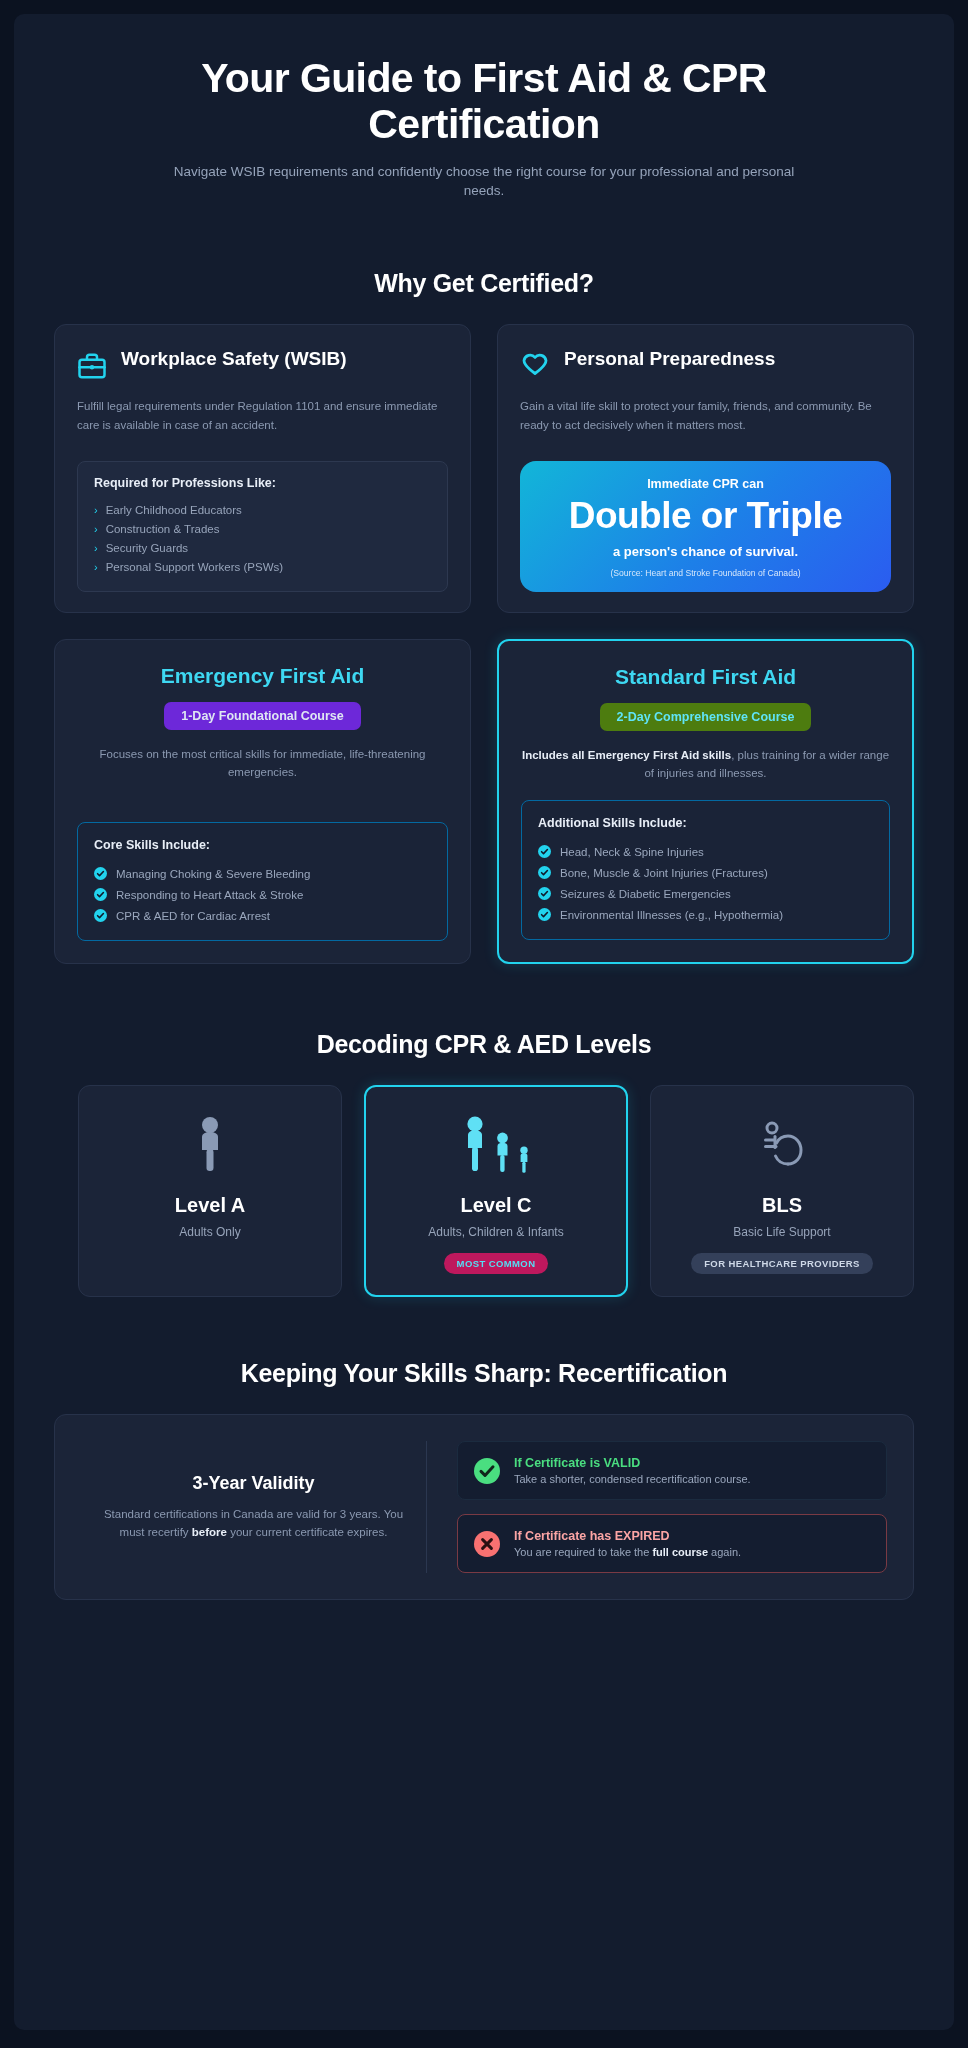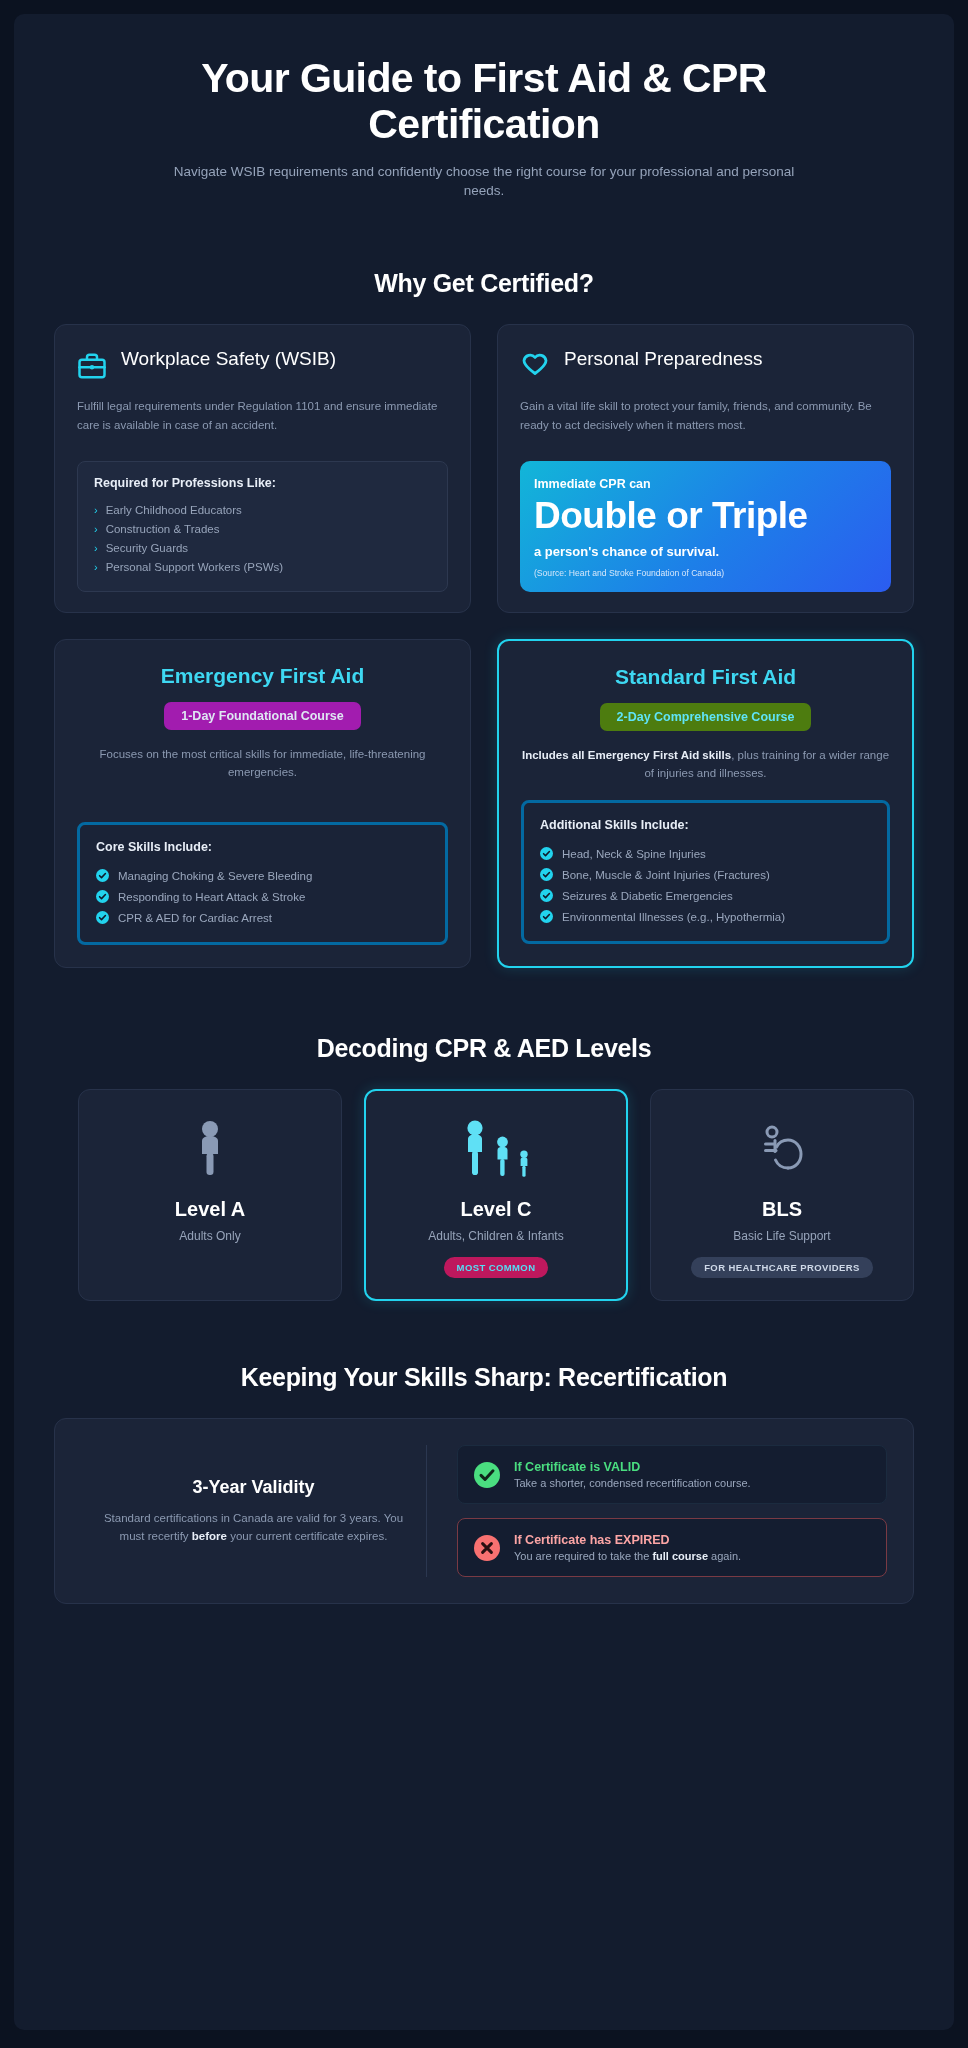--- a/index.html
+++ b/index.html
@@ -77,21 +77,21 @@
     grid-template-columns: 1fr 1fr;
     gap: 26px;
     margin-top: 26px;
   }
   .why-card { padding: 22px 22px 20px 22px; display: flex; flex-direction: column; }
   .why-head { display: flex; align-items: flex-start; gap: 14px; }
   .why-icon { flex: 0 0 auto; width: 30px; height: 30px; margin-top: 4px; }
   .why-icon svg { width: 30px; height: 30px; display: block; }
   .why-title {
     font-size: 19px;
-    font-weight: 400;
+    font-weight: 700;
     line-height: 1.24;
     color: #ffffff;
   }
   .why-body {
     margin-top: 16px;
     font-size: 11.5px;
     line-height: 1.65;
     color: #8b99b1;
   }
   .spacer { flex: 1 1 auto; min-height: 18px; }
@@ -114,23 +114,24 @@
     gap: 8px;
     font-size: 11.5px;
     color: #97a4ba;
     padding: 3.5px 0;
   }
   .chev { color: #22d3ee; font-size: 11px; line-height: 1; }
 
   
   .stat-box {
     margin-top: 8px;
-    border-radius: 10px;
+    border-radius: 16px;
     background: linear-gradient(135deg, #12b6d8 0%, #1d7fe8 55%, #2b5cf0 100%);
     padding: 16px 14px 14px 14px;
+    text-align: center;
     color: #ffffff;
   }
   .stat-pre { font-size: 12.5px; font-weight: 700; }
   .stat-big {
     font-size: 37px;
     font-weight: 800;
     line-height: 1.05;
     margin: 6px 0 8px 0;
     letter-spacing: -0.5px;
   }
@@ -166,33 +167,33 @@
   }
   .pill {
     display: block;
     margin: 14px auto 0 auto;
     width: fit-content;
     padding: 7px 17px;
     border-radius: 7px;
     font-size: 12.5px;
     font-weight: 700;
   }
-  .pill-grey { background: #a21caf; color: #dfe7f3; }
+  .pill-grey { background: #6d28d9; color: #dfe7f3; }
   .pill-cyan { background: #4d7c0f; color: #5fe4f7; }
   .cmp-desc {
     margin-top: 16px;
     font-size: 11.5px;
     line-height: 1.55;
     color: #8b99b1;
     text-align: center;
   }
   .cmp-desc b { color: #e8eef7; }
   .skill-box {
     background: #1a2337;
-    border: 3px solid #0369a1;
+    border: 1px solid #0369a1;
     border-radius: 8px;
     padding: 15px 16px 14px 16px;
   }
   .skill-title { font-size: 12.5px; font-weight: 700; color: #e8eef7; margin-bottom: 11px; }
   .skill-item {
     display: flex;
     align-items: center;
     gap: 9px;
     font-size: 11.5px;
     color: #9aa7bd;

